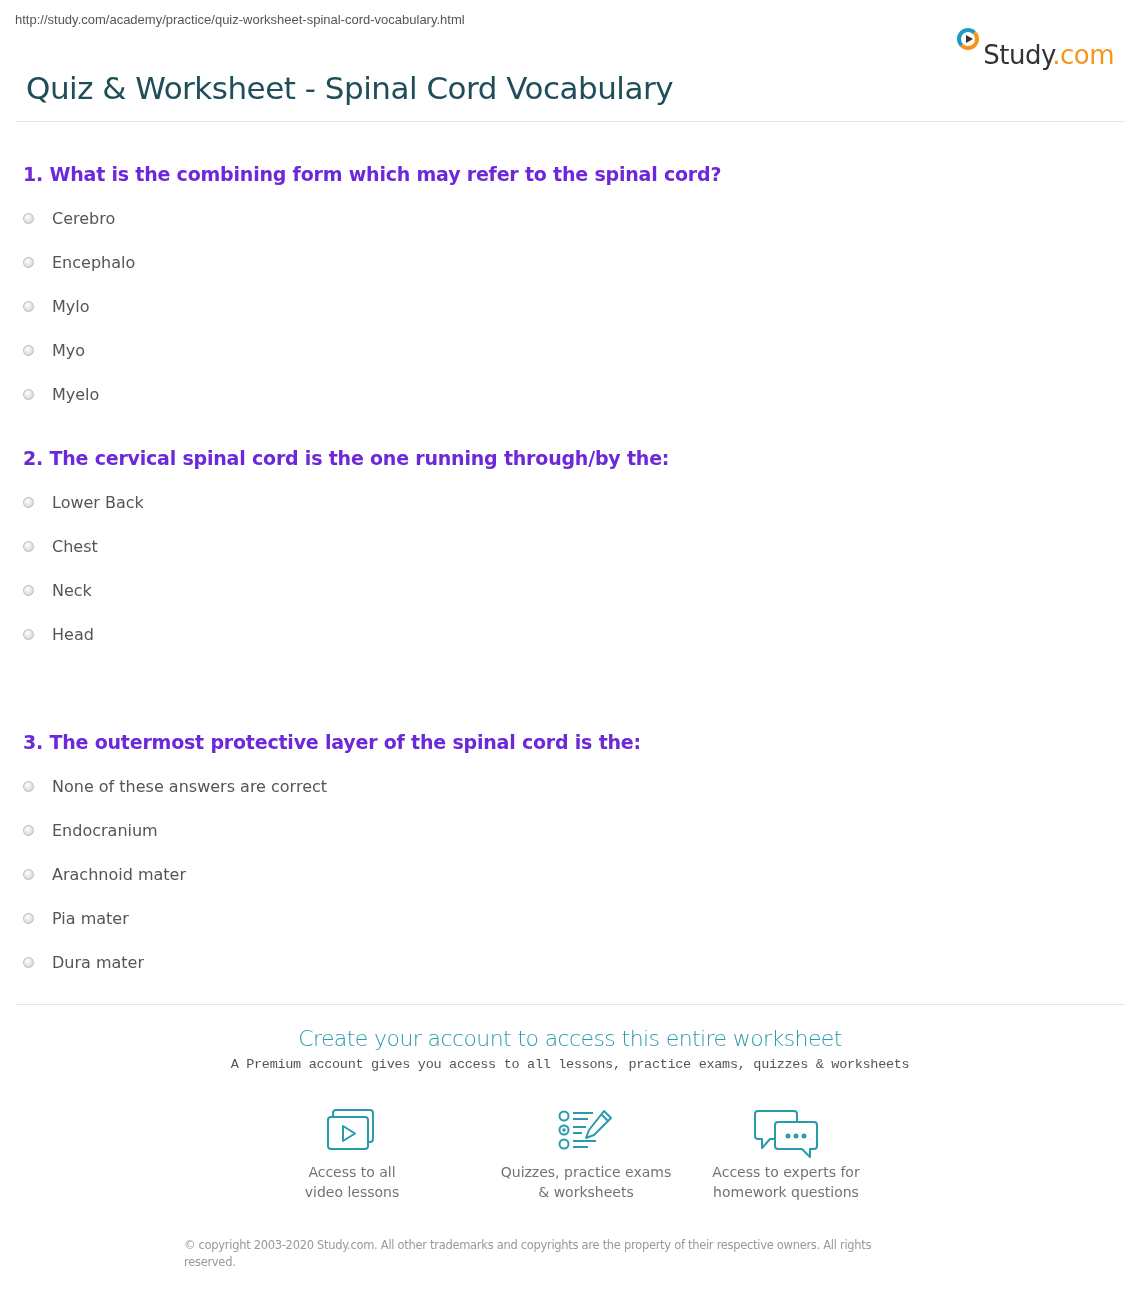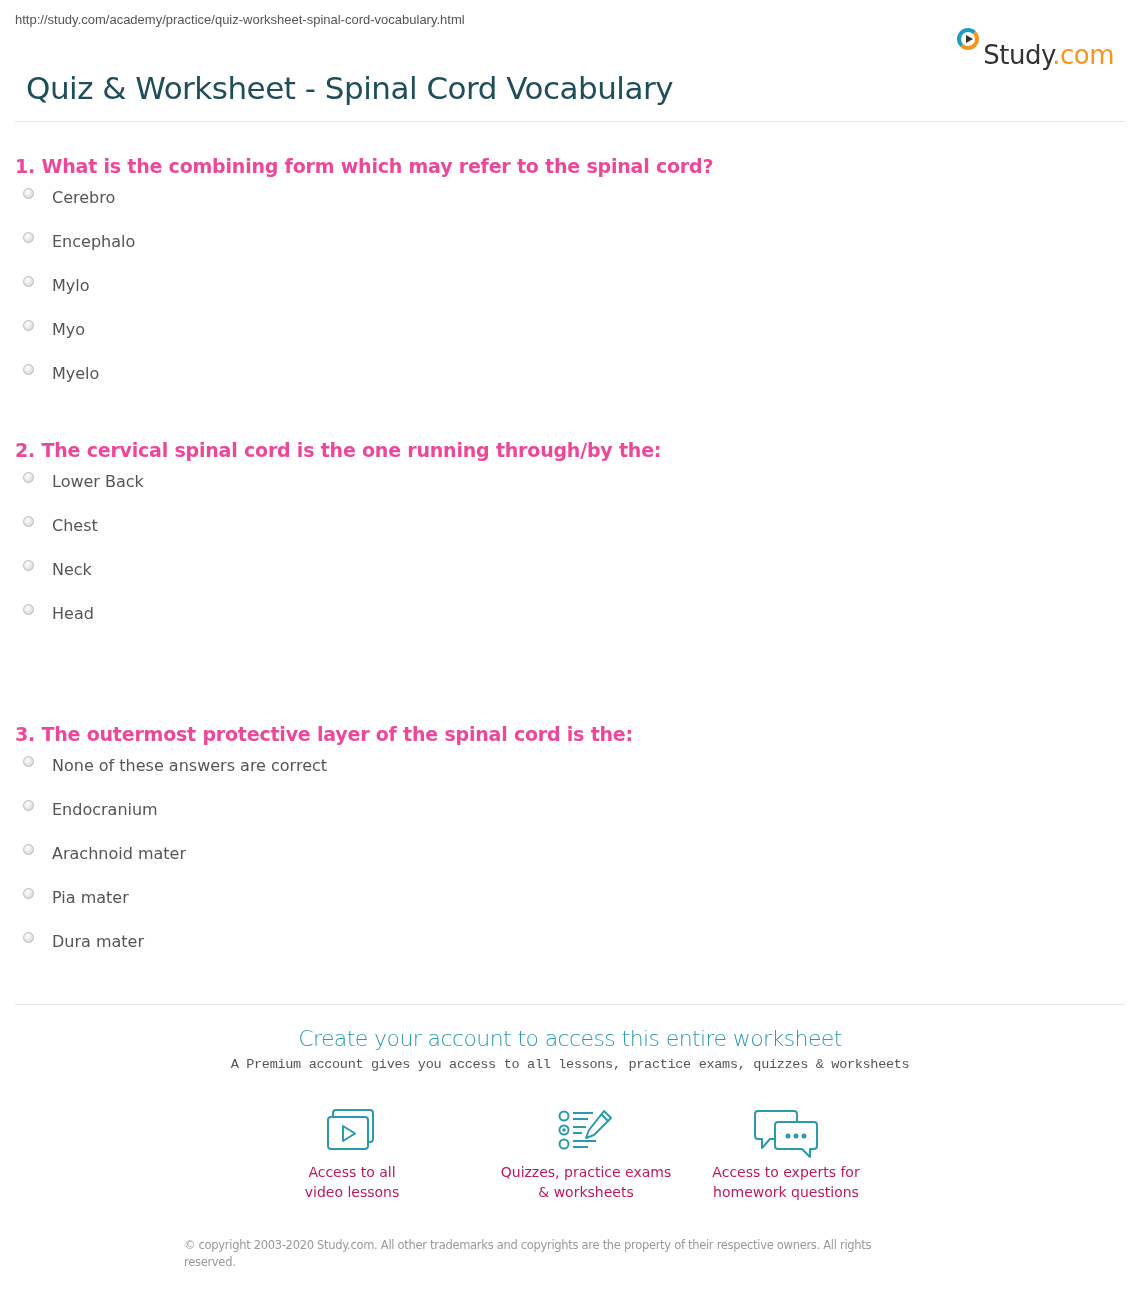--- a/index.html
+++ b/index.html
@@ -6,32 +6,32 @@
     body { width: 1140px; height: 1301px; position: relative; font-family: "Liberation Sans", "DejaVu Sans", sans-serif; color: #555; overflow: hidden; }
     .url { position: absolute; left: 15px; top: 12px; font-size: 13px; color: #555; }
     .logo { position: absolute; right: 26px; top: 8px; display: flex; align-items: center; }
     .logo-mark { width: 22px; height: 22px; border-radius: 50%; position: relative; margin-right: 4px; box-sizing: border-box; border: 4px solid #1e9bc0; border-right-color: #f7941d; border-bottom-color: #f7941d; }
     .logo-mark::after { content: ""; position: absolute; left: 5px; top: 3px; border-left: 7px solid #333; border-top: 4px solid transparent; border-bottom: 4px solid transparent; }
     .logo-text { font-family: "DejaVu Sans", sans-serif; font-size: 26px; font-weight: normal; color: #333; letter-spacing: -0.5px; margin-top: 32px; }
     .logo-dot { color: #f7941d; }
     h1 { position: absolute; left: 26px; top: 70px; margin: 0; font-size: 31px; font-weight: normal; color: #1f4e5a; font-family: "DejaVu Sans", sans-serif; letter-spacing: -0.5px; }
     .rule { position: absolute; left: 15px; right: 15px; height: 1px; background: #e6e6e6; }
     .question { position: absolute; left: 15px; }
-    .q-title { font-family: "DejaVu Sans", sans-serif; font-size: 19px; font-weight: bold; color: #ec4899; margin: 0; letter-spacing: -0.2px; }
+    .q-title { font-family: "DejaVu Sans", sans-serif; font-size: 19px; font-weight: bold; color: #6d28d9; margin: 8px; letter-spacing: -0.2px; }
     .options { list-style: none; margin: 0; padding: 0; }
-    .option { display: flex; height: 44px; }
+    .option { display: flex; align-items: center; height: 44px; }
     .radio { width: 9px; height: 9px; border-radius: 50%; border: 1px solid #bbb; background: radial-gradient(circle at 40% 35%, #fff 0%, #ddd 70%, #ccc 100%); margin-left: 8px; margin-right: 18px; flex-shrink: 0; }
     .opt-label { font-family: "DejaVu Sans", sans-serif; font-size: 16px; color: #555; }
     .cta { position: absolute; left: 0; right: 0; top: 1026px; text-align: center; }
     .cta-title { font-size: 22px; color: #2a9aad; font-family: "DejaVu Sans", sans-serif; font-weight: 300; letter-spacing: -0.6px; margin: 0; }
     .cta-sub { font-size: 13.5px; color: #555; margin-top: 6px; font-family: Liberation Mono, monospace; letter-spacing: -0.3px; }
     .features { position: absolute; top: 1108px; left: 0; right: 0; }
     .feature { position: absolute; width: 200px; text-align: center; }
     .feature svg { display: block; margin: 0 auto; }
-    .feature-label { margin-top: 10px; font-size: 14px; line-height: 20px; color: #be185d; font-family: "DejaVu Sans", sans-serif; }
+    .feature-label { margin-top: 10px; font-size: 14px; line-height: 20px; color: #737373; font-family: "DejaVu Sans", sans-serif; }
     .copyright { position: absolute; left: 184px; width: 740px; top: 1237px; text-align: left; font-size: 11.5px; color: #999; line-height: 17px; font-family: "DejaVu Sans", sans-serif; letter-spacing: -0.3px; }
   </style>
 </head>
 <body>
 
 <div class="url">http://study.com/academy/practice/quiz-worksheet-spinal-cord-vocabulary.html</div>
 
 <div class="logo">
   <span class="logo-mark"></span>
   <span class="logo-text"><span>Study</span><span class="logo-dot">.com</span></span>

